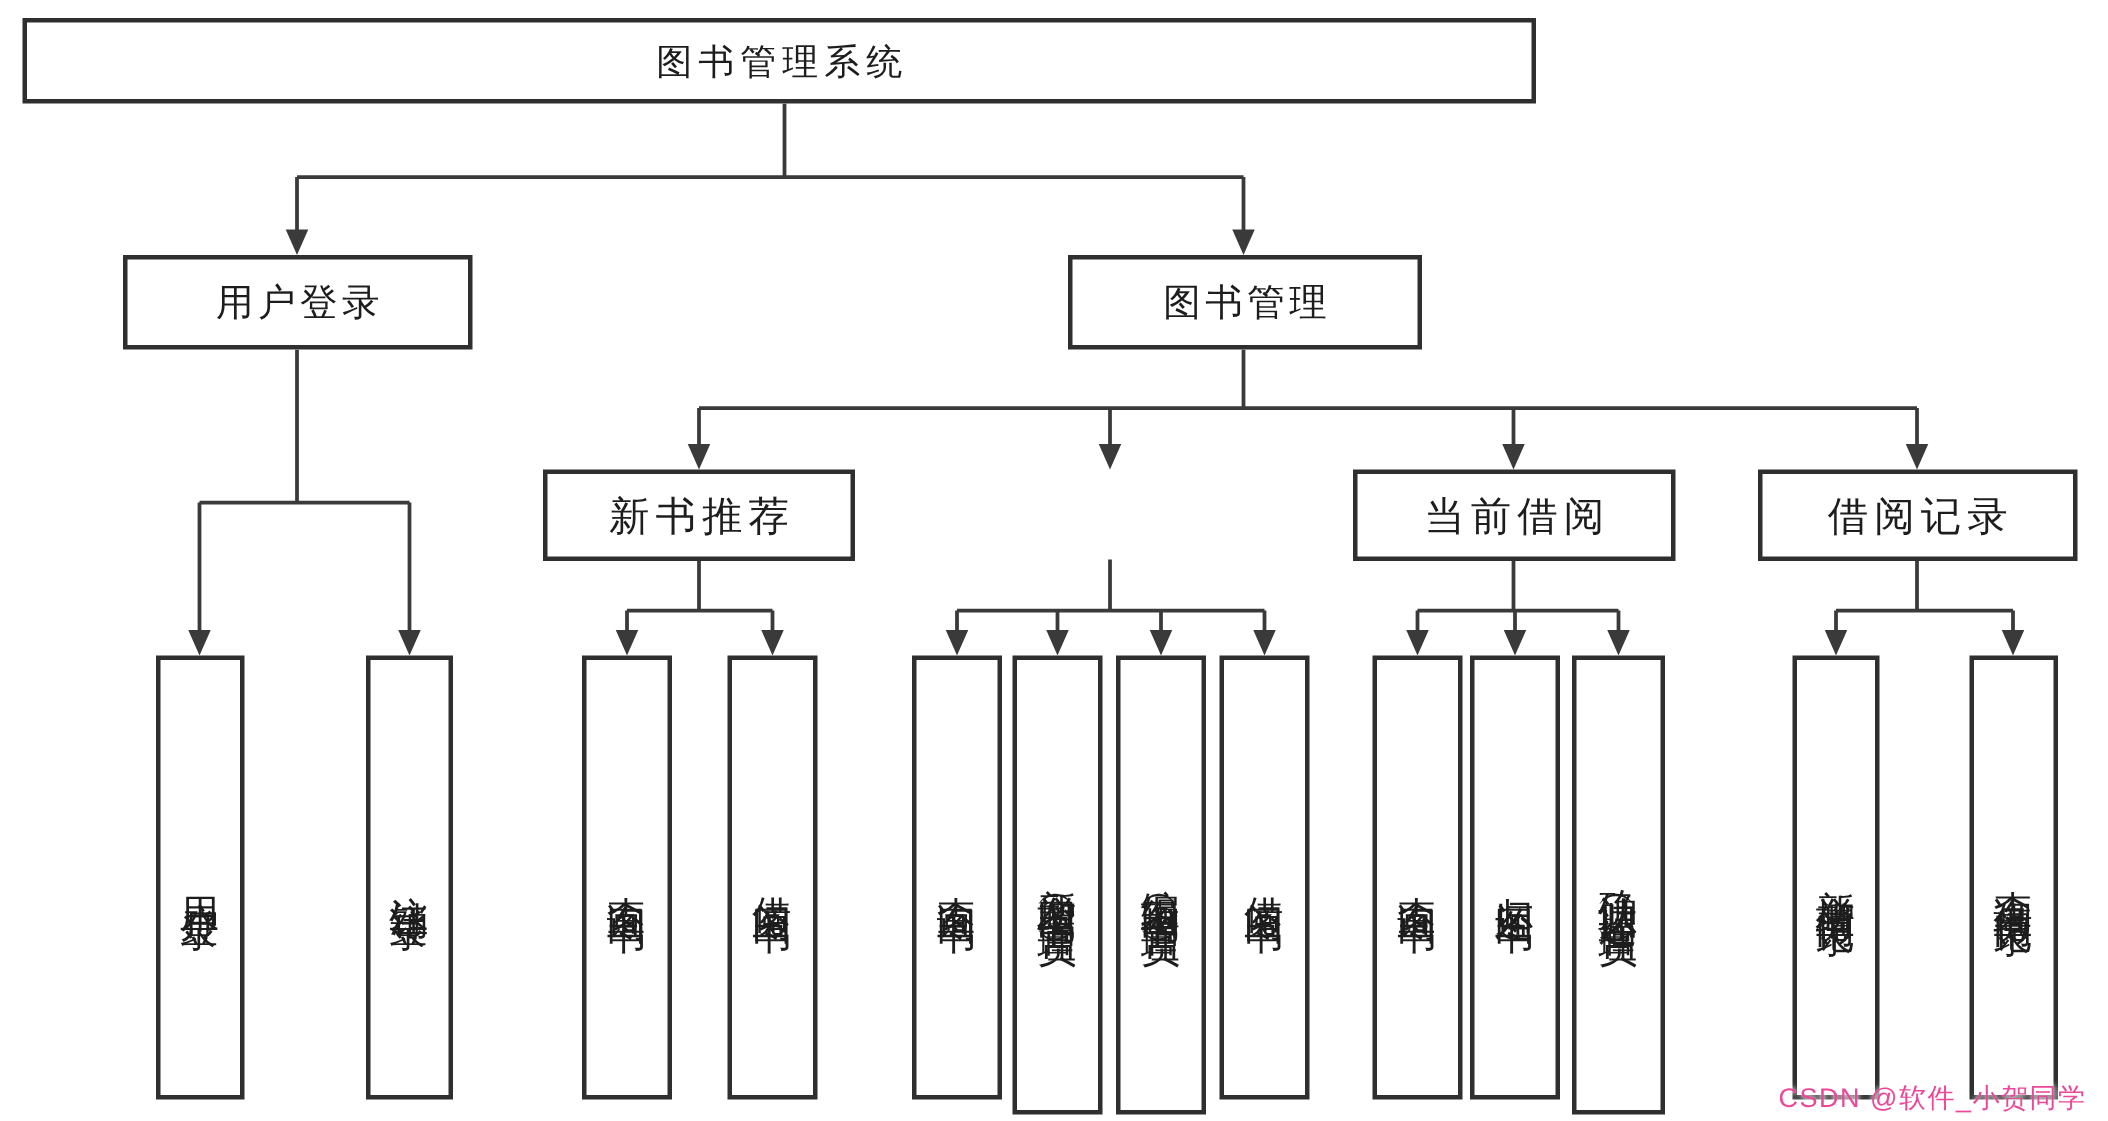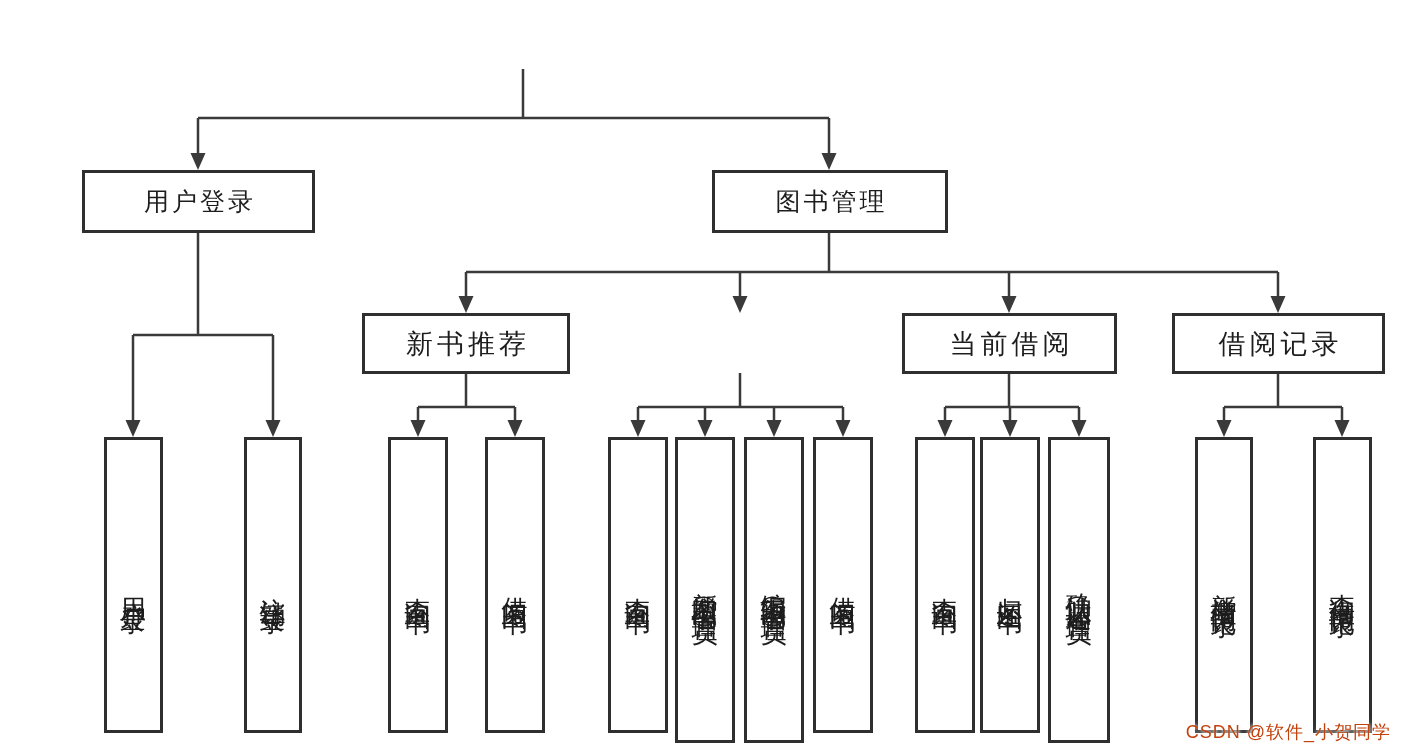--- a/index.html
+++ b/index.html
@@ -33,21 +33,21 @@
     text-orientation:mixed;
     font-size:26px;
     letter-spacing:4px;
     line-height:1;
   }
   .watermark {
     position:absolute;
     right:14px; bottom:3px;
     font-size:18px;
     letter-spacing:1px;
-    color:#c2410c;
+    color:#ec4899;
     text-shadow:0 0 3px #ffffff, 0 0 6px #ffffff;
   }
 </style>
 </head>
 <body>
 
 <div class="canvas">
 
   <svg class="wires" width="1405" height="747" viewBox="0 0 1405 747">
     <path fill="none" stroke="#3a3a3a" stroke-width="2.5" d="
@@ -99,20 +99,21 @@
       M697.5 420 L712.5 420 L705 437 Z
       M766.5 420 L781.5 420 L774 437 Z
       M835.5 420 L850.5 420 L843 437 Z
       M937.5 420 L952.5 420 L945 437 Z
       M1002.5 420 L1017.5 420 L1010 437 Z
       M1071.5 420 L1086.5 420 L1079 437 Z
       M1216.5 420 L1231.5 420 L1224 437 Z
       M1334.5 420 L1349.5 420 L1342 437 Z"></path>
   </svg>
 
+  <div class="node h-root" style="left:15px; top:12px; width:1009px; height:57px;">图书管理系统</div>
 
   <div class="node h-lvl2" style="left:82px; top:170px; width:233px; height:63px;">用户登录</div>
   <div class="node h-lvl2" style="left:712px; top:170px; width:236px; height:63px;">图书管理</div>
 
   <div class="node h-lvl3" style="left:362px; top:313px; width:208px; height:61px;">新书推荐</div>
   <div class="node h-lvl3" style="left:902px; top:313px; width:215px; height:61px;">当前借阅</div>
   <div class="node h-lvl3" style="left:1172px; top:313px; width:213px; height:61px;">借阅记录</div>
 
   <div class="node v" style="left:104px; top:437px; width:59px; height:296px;">用户登录</div>
   <div class="node v" style="left:244px; top:437px; width:58px; height:296px;">注销登录</div>

